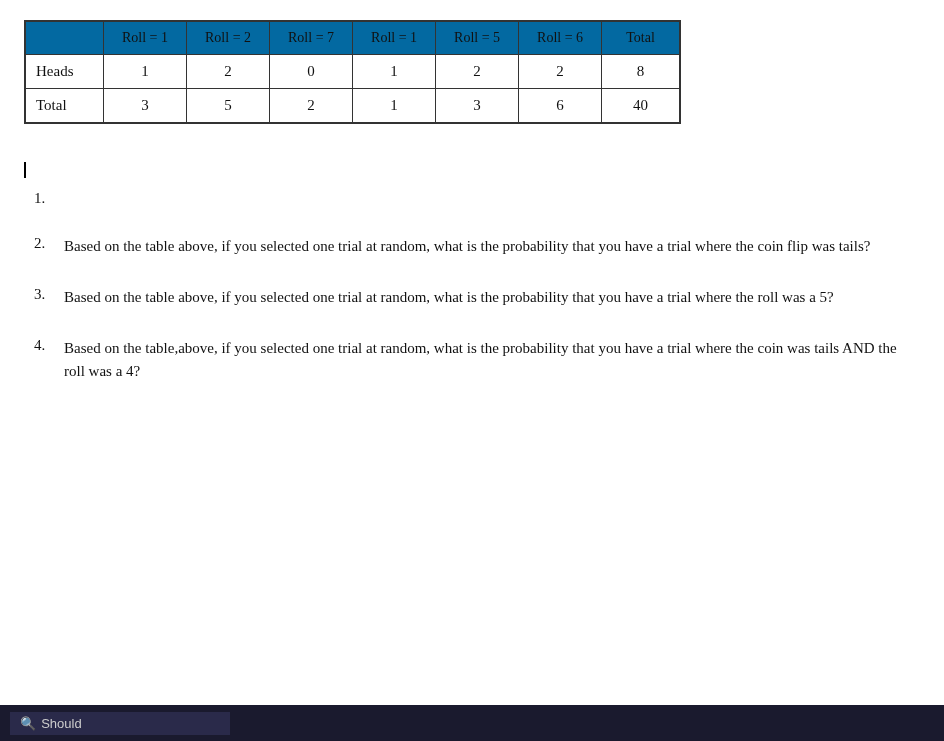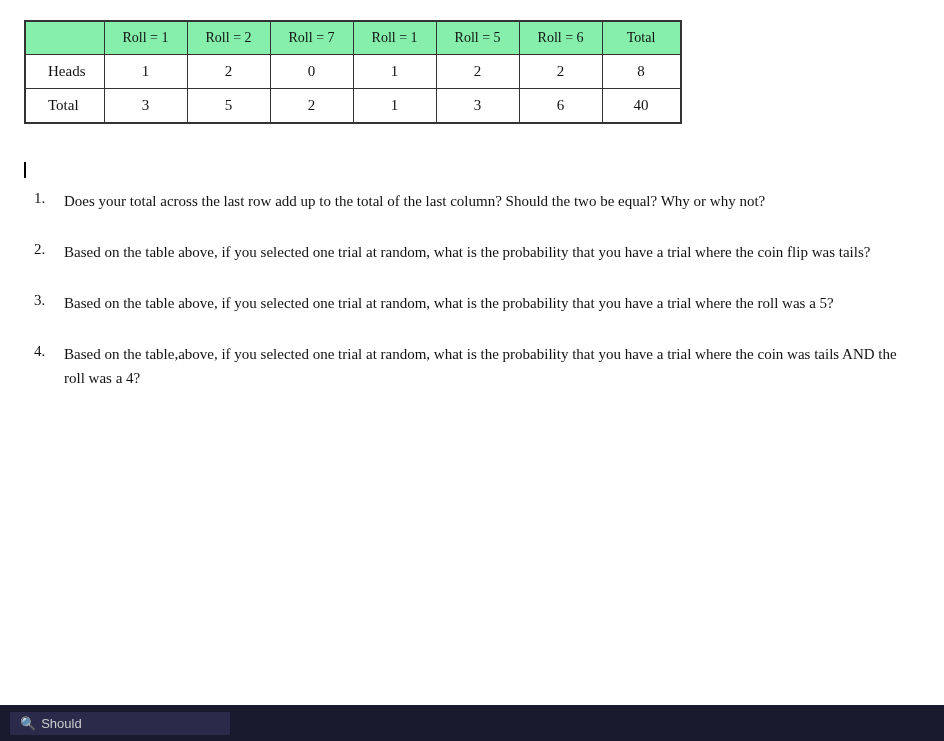--- a/index.html
+++ b/index.html
@@ -33,27 +33,27 @@
     table td, table th {
       border: 1.5px solid #333;
       padding: 8px 18px;
       text-align: center;
       min-width: 78px;
     }
 
     table td:first-child {
       text-align: left;
       font-weight: normal;
-      padding-left: 22px;
+      padding-left: 10px;
       min-width: 70px;
     }
 
     table th {
       font-weight: normal;
-      background: #86efac;
+      background: #0369a1;
       font-size: 14px;
     }
 
     .note-text {
       font-size: 14px;
       margin-bottom: 6px;
       margin-top: 10px;
       color: #222;
     }
 
@@ -170,21 +170,20 @@
 </div>
 <div style="margin-bottom: 10px; margin-left: 0px;">
   <span class="cursor-line"></span>
 </div>
 
 
 <div class="questions">
   <div id="questions-list">
       <div class="question-item">
         <span class="question-number">1.</span>
-        <span class="question-text">Does your total across the last row add up to the total of the last column? Should the two be equal? Why or why not?</span>
       </div>
       <div class="question-item">
         <span class="question-number">2.</span>
         <span class="question-text">Based on the table above, if you selected one trial at random, what is the probability that you have a trial where the coin flip was tails?</span>
       </div>
       <div class="question-item">
         <span class="question-number">3.</span>
         <span class="question-text">Based on the table above, if you selected one trial at random, what is the probability that you have a trial where the roll was a 5?</span>
       </div>
       <div class="question-item">

